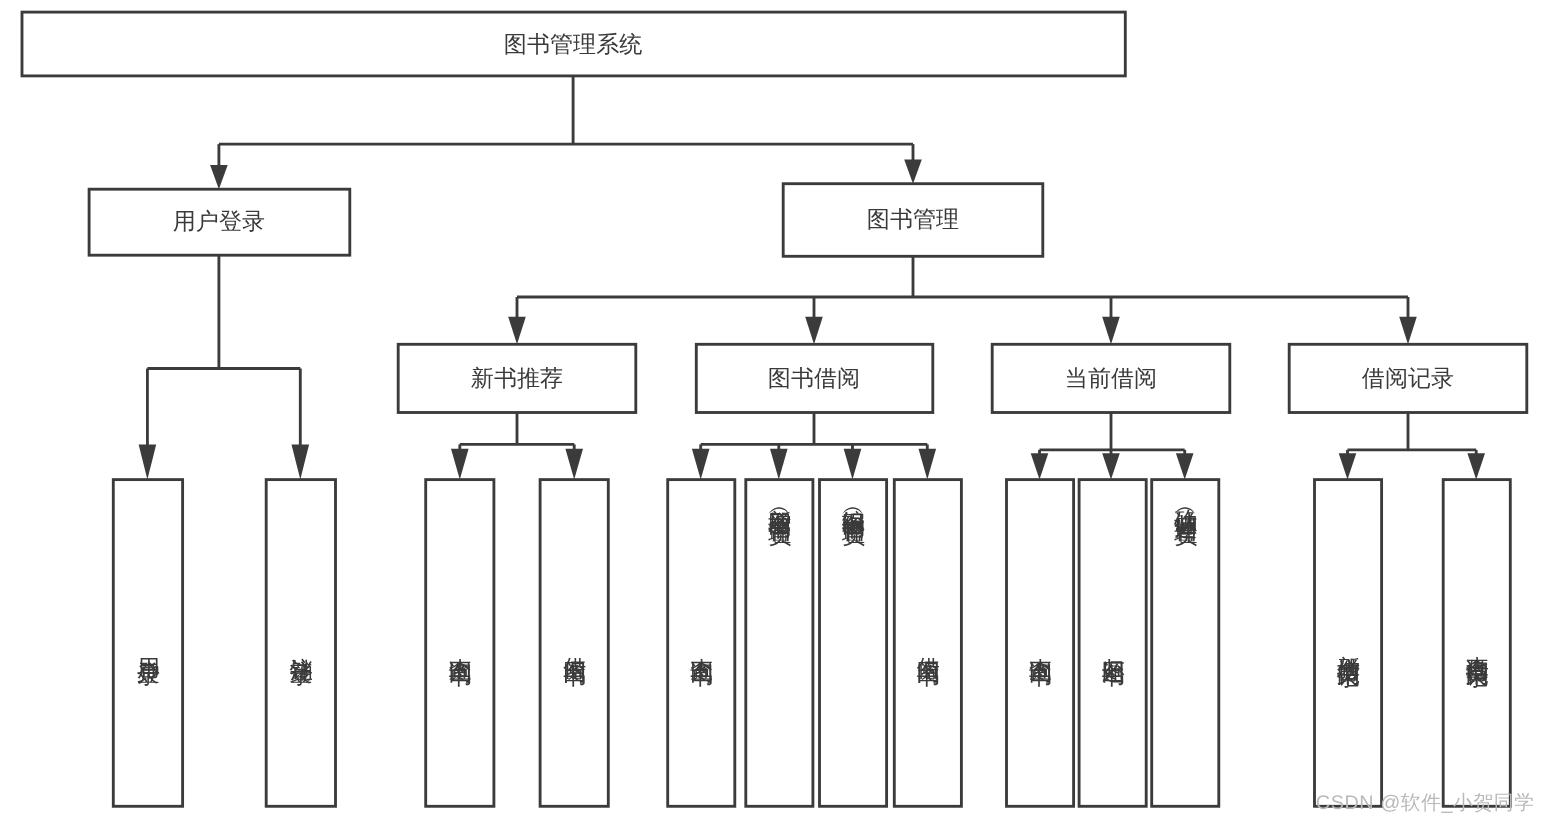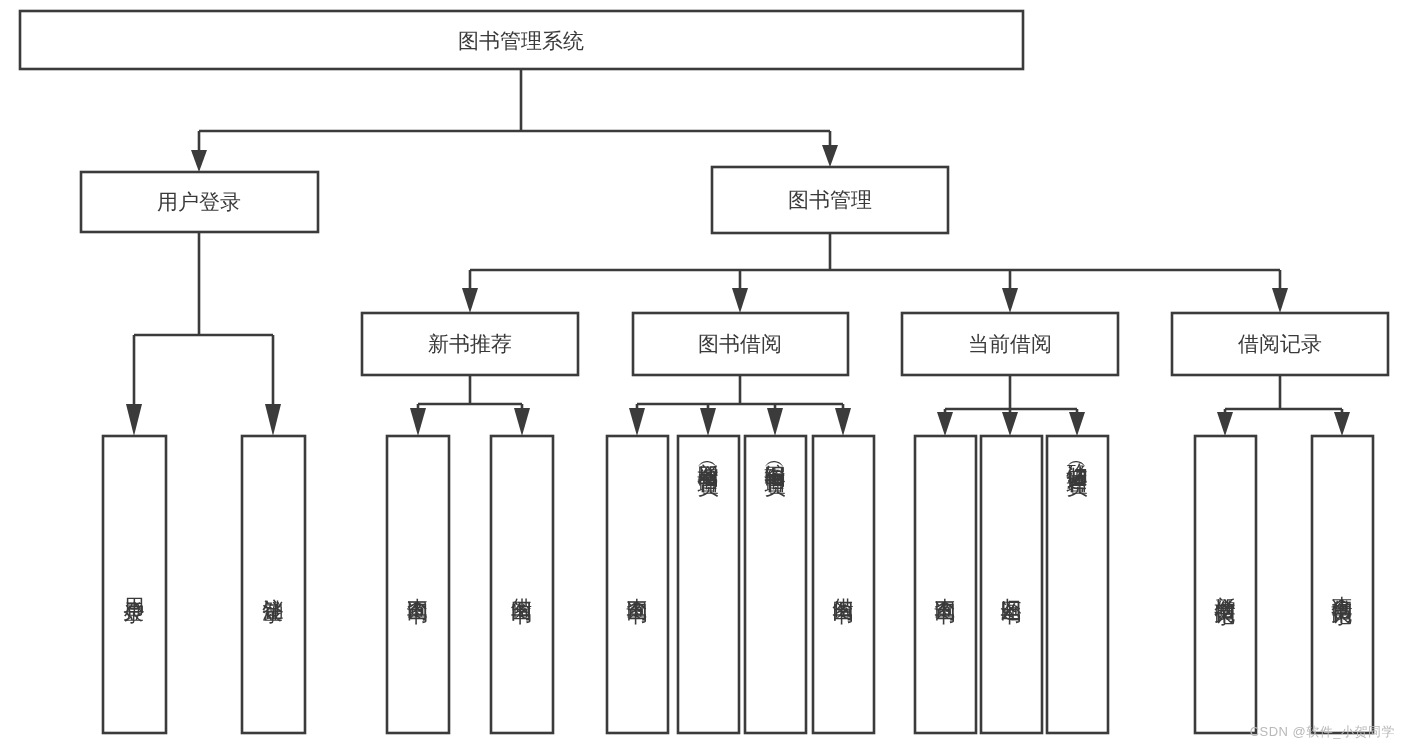--- a/index.html
+++ b/index.html
@@ -63,21 +63,21 @@
     justify-content: center;
     text-align: center;
     pointer-events: none;
     user-select: none;
   }
   .watermark {
     position: absolute;
     right: 10px;
     bottom: 6px;
     font-family: "Liberation Sans", "DejaVu Sans", sans-serif;
-    font-size: 13px;
+    font-size: 18px;
     color: #b9b9b9;
     letter-spacing: 0.5px;
     white-space: nowrap;
     text-align: right;
   }
 </style>
 </head>
 <body>
 
 <div id="diagram-root">

